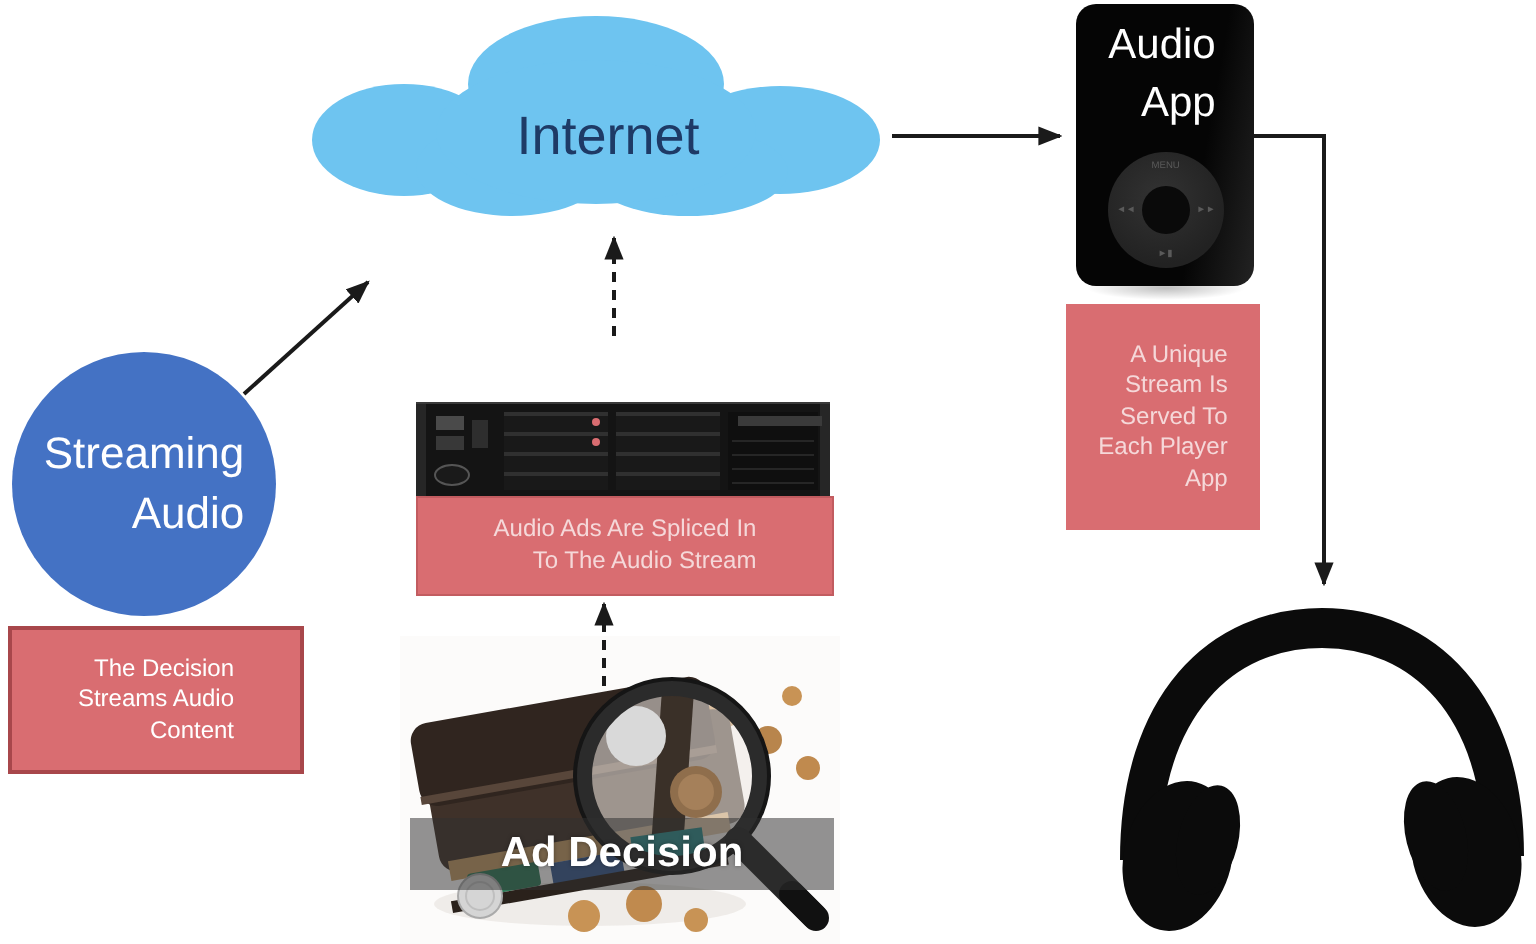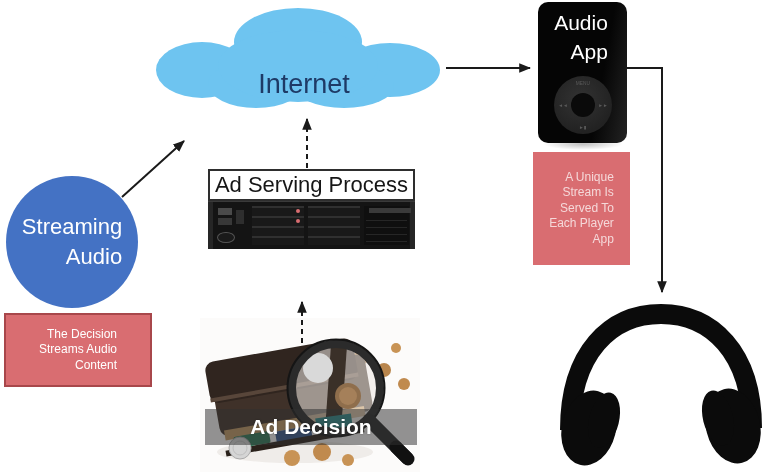--- a/index.html
+++ b/index.html
@@ -12,21 +12,21 @@
          font-family:"Liberation Sans",sans-serif;}
   .abs{position:absolute;}
   .center{display:flex;align-items:center;justify-content:center;text-align:right;}
   .prelines{white-space:pre-line;}
 
   
   #connectors{position:absolute;left:0;top:0;width:768px;height:472px;z-index:6;pointer-events:none;}
 
   
   #cloud{left:152px;top:4px;width:292px;height:112px;z-index:1;}
-  .cloud-label{left:220px;top:66px;width:168px;height:36px;font-size:27px;color:var(--navy-text);z-index:2;}
+  .cloud-label{left:220px;top:50px;width:168px;height:36px;font-size:27px;color:var(--navy-text);z-index:2;}
 
   
   .circle{left:6px;top:176px;width:132px;height:132px;border-radius:50%;
           background:var(--circle-blue);z-index:2;color:#fff;font-size:22px;line-height:1.35;}
 
   
   .note{background:var(--note-salmon);color:#fff;font-size:12px;line-height:1.3;z-index:3;}
   .note-publisher{left:4px;top:313px;width:144px;height:70px;border:2px solid var(--note-border-red);}
   .note-splice{left:208px;top:248px;width:207px;height:48px;color:var(--light-pink-text);border:1px solid #C25C60;}
   .note-unique{left:533px;top:152px;width:97px;height:113px;color:var(--light-pink-text);}
@@ -86,37 +86,38 @@
   </svg>
   <div class="abs center cloud-label">Internet</div>
 
   <div class="abs center circle prelines">Streaming
 Audio</div>
 
   <div class="abs center note note-publisher prelines">The Decision
 Streams Audio
 Content</div>
 
-  <div class="abs center adserv-title">Ad Serving Process</div>
   <div class="abs server">
     <span class="srv-ear" style="left:0"></span>
     <span class="srv-ear" style="right:0"></span>
     <span class="srv-chip" style="left:10px;top:6px;width:14px;height:7px;"></span>
     <span class="srv-chip" style="left:10px;top:16px;width:14px;height:7px;background:#383838;"></span>
     <span class="srv-chip" style="left:28px;top:8px;width:8px;height:14px;background:#2E2E2E;"></span>
     <span class="srv-oval"></span>
     <span class="srv-bays" style="left:44px;"></span>
     <span class="srv-bays" style="left:100px;"></span>
     <span class="srv-dot" style="left:88px;top:7px;"></span>
     <span class="srv-dot" style="left:88px;top:17px;"></span>
     <span class="srv-right">
       <span class="srv-slot"></span>
       <span class="srv-lines"></span>
     </span>
   </div>
+  <div class="abs center note note-splice prelines">Audio Ads Are Spliced In
+To The Audio Stream</div>
 
   <svg id="photo" class="abs" viewBox="0 0 220 154">
     <rect x="0" y="0" width="220" height="154" fill="#FCFBFA"></rect>
     <ellipse cx="95" cy="134" rx="78" ry="11" fill="#E9E5E1" opacity="0.7"></ellipse>
 
     <g>
       <circle cx="146" cy="30" r="7" fill="#CCCCCC"></circle>
       <circle cx="162" cy="38" r="8" fill="#C89355"></circle>
       <circle cx="184" cy="52" r="7" fill="#B8854C"></circle>
       <circle cx="196" cy="30" r="5" fill="#C89355"></circle>

